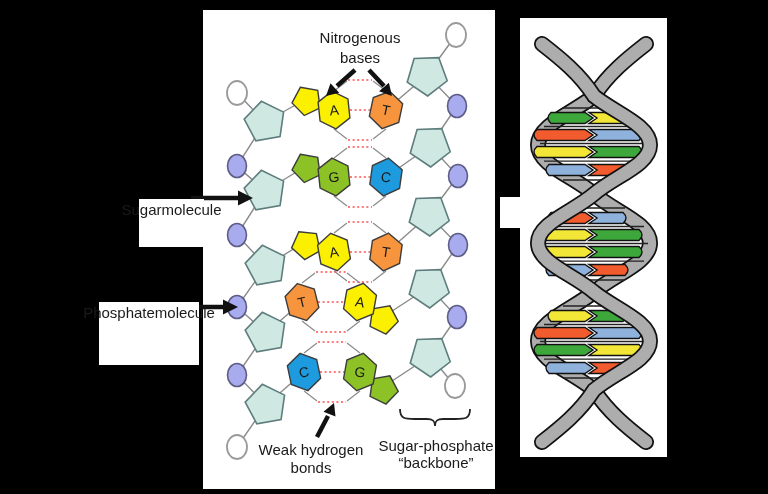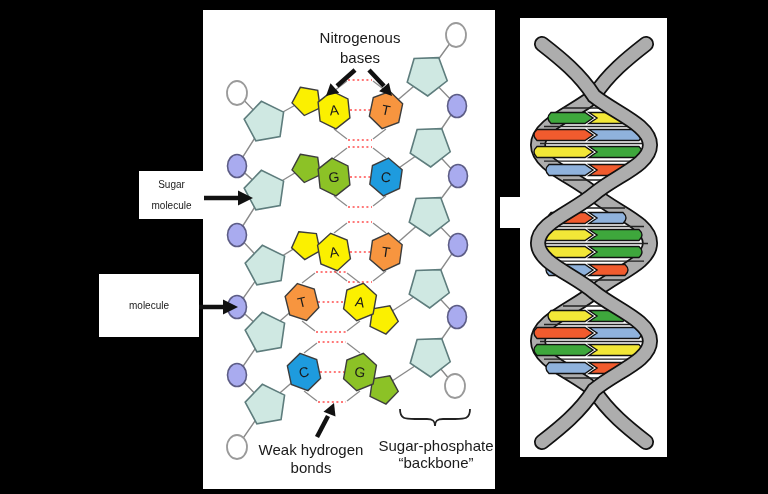--- a/index.html
+++ b/index.html
@@ -3,22 +3,22 @@
 <meta charset="utf-8">
 <style>
   html,body{margin:0;padding:0;background:#000;}
   #screen{position:relative;width:768px;height:494px;background:#000;overflow:hidden;
           font-family:"Liberation Sans",sans-serif;}
   .panel{position:absolute;background:#fff;}
   #ladder-panel{left:203px;top:10px;width:292px;height:479px;}
   #helix-panel{left:520px;top:18px;width:147px;height:439px;}
   #connector-tab{left:500px;top:197px;width:20px;height:31px;}
   .label-box{position:absolute;background:#fff;color:#1a1a1a;text-align:center;
-             display:flex;flex-direction:column;justify-content:center;
-             font-size:10px;line-height:21px;}
+             display:flex;flex-direction:row;justify-content:center;
+             font-size:15px;line-height:21px;margin-top:28px;}
   #sugar-label{left:139px;top:171px;width:65px;height:48px;}
   #phosphate-label{left:99px;top:274px;width:100px;height:63px;}
   svg{display:block;overflow:visible;}
   text{fill:#1a1a1a;}
   .caption{font-size:15px;}
 </style>
 </head>
 <body>
 
 <div id="screen">
@@ -240,16 +240,17 @@
       </svg>
   </div>
 
   <div id="connector-tab" class="panel"></div>
 
   <div id="sugar-label" class="label-box">
     <span>Sugar</span>
     <span>molecule</span>
   </div>
   <div id="phosphate-label" class="label-box">
+    <span>Phosphate</span>
     <span>molecule</span>
   </div>
 
 </div>
 
 </body></html>

